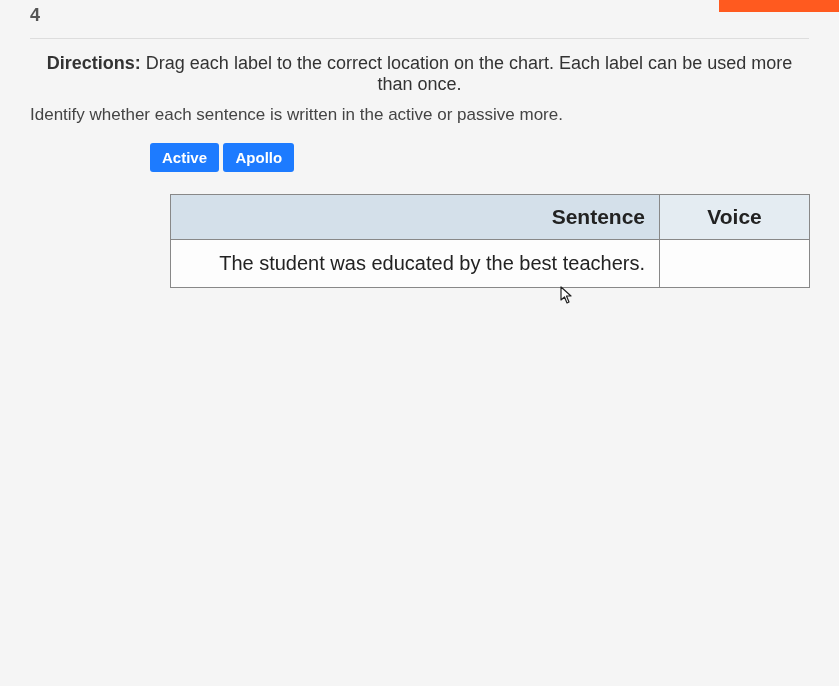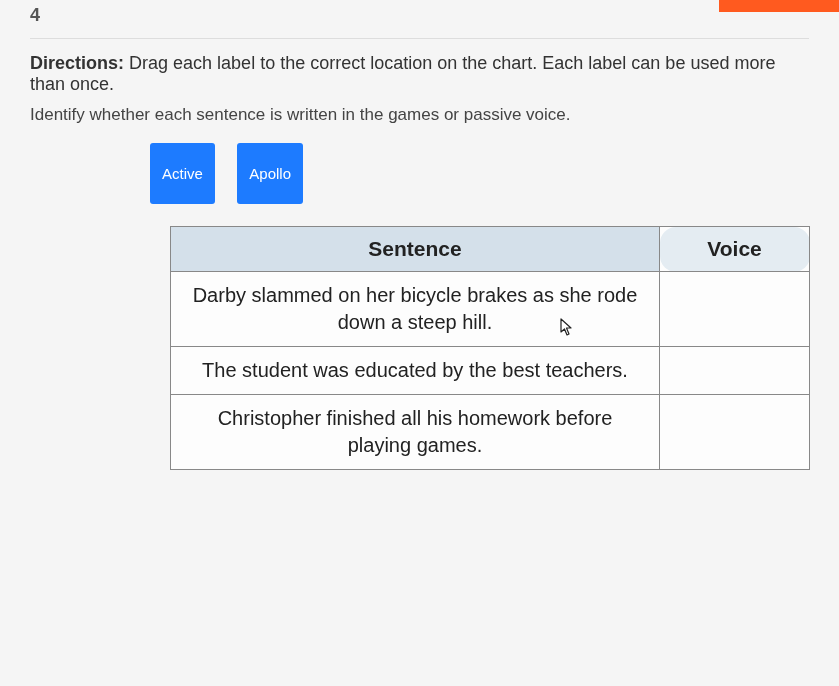--- a/index.html
+++ b/index.html
@@ -28,65 +28,67 @@
     .divider {
       border: none;
       border-top: 1px solid #ddd;
       margin: 18px 0 14px 0;
     }
     .directions {
       font-size: 18px;
       font-weight: normal;
       color: #333;
       margin-bottom: 10px;
+      text-align: center;
     }
     .directions strong { font-weight: bold; }
     .subtext {
       font-size: 17px;
       color: #444;
       margin-bottom: 18px;
     }
     .labels-row {
       margin-left: 120px;
       margin-bottom: 22px;
     }
     .chip {
       display: inline-block;
       background: #1d7bff;
       color: #fff;
-      padding: 22px 12px;
+      padding: 6px 12px;
       font-size: 15px;
       border-radius: 3px;
-      margin-right: 18px;
+      margin-right: 0;
       cursor: grab;
       user-select: none;
+      font-weight: bold;
     }
     .table-wrap {
       margin-left: 140px;
       width: 640px;
     }
     table {
       border-collapse: collapse;
       width: 100%;
       background: #fdfdfd;
     }
     th, td {
       border: 1px solid #888;
       padding: 10px 14px;
       font-size: 20px;
-      text-align: center;
+      text-align: right;
       vertical-align: top;
     }
     th {
       background: #d4e0ea;
       font-weight: bold;
       color: #222;
       font-size: 21px;
     }
-    th.voice-col { text-align: center; background:#e4ecf2;border-radius:16px; }
+    th.voice-col { text-align: center; background:#e4ecf2; }
     td.voice-cell { width: 150px; min-height: 50px; }
     td.sentence-cell { font-family: 'Segoe UI', Arial, sans-serif; color:#222; line-height:1.35; }
     .cursor-icon {
       position: absolute;
       pointer-events: none;
       font-size: 18px;
       color: #333;
     }
   </style>
 </head>
@@ -96,46 +98,38 @@
 
 <div class="top-corner">4</div>
 
 <hr class="divider">
 
 <p class="directions">
   <strong>Directions:</strong>
   <span>Drag each label to the correct location on the chart. Each label can be used more than once.</span>
 </p>
 
-<p class="subtext">Identify whether each sentence is written in the games or passive voice.</p>
+<p class="subtext">Identify whether each sentence is written in the active or passive more.</p>
 
 <div class="labels-row">
   <span class="chip">Active</span>
   <span class="chip">Apollo</span>
 </div>
 
 <div class="table-wrap" style="position:relative;">
   <table>
     <thead>
       <tr>
         <th>Sentence</th>
         <th class="voice-col">Voice</th>
       </tr>
     </thead>
     <tbody>
       <tr>
-        <td class="sentence-cell">Darby slammed on her bicycle brakes as she rode down a steep hill.</td>
-        <td class="voice-cell"></td>
-      </tr>
-      <tr>
         <td class="sentence-cell">The student was educated by the best teachers.</td>
-        <td class="voice-cell"></td>
-      </tr>
-      <tr>
-        <td class="sentence-cell">Christopher finished all his homework before playing games.</td>
         <td class="voice-cell"></td>
       </tr>
     </tbody>
   </table>
 
   <span class="cursor-icon" style="left:390px; top:92px;">
     <svg width="16" height="18" viewBox="0 0 16 18" xmlns="http://www.w3.org/2000/svg">
       <path d="M1 1 L1 14 L4.5 11 L7 17 L9 16 L6.5 10 L11 10 Z" fill="#fff" stroke="#222" stroke-width="1.2" stroke-linejoin="round"></path>
     </svg>
   </span>

